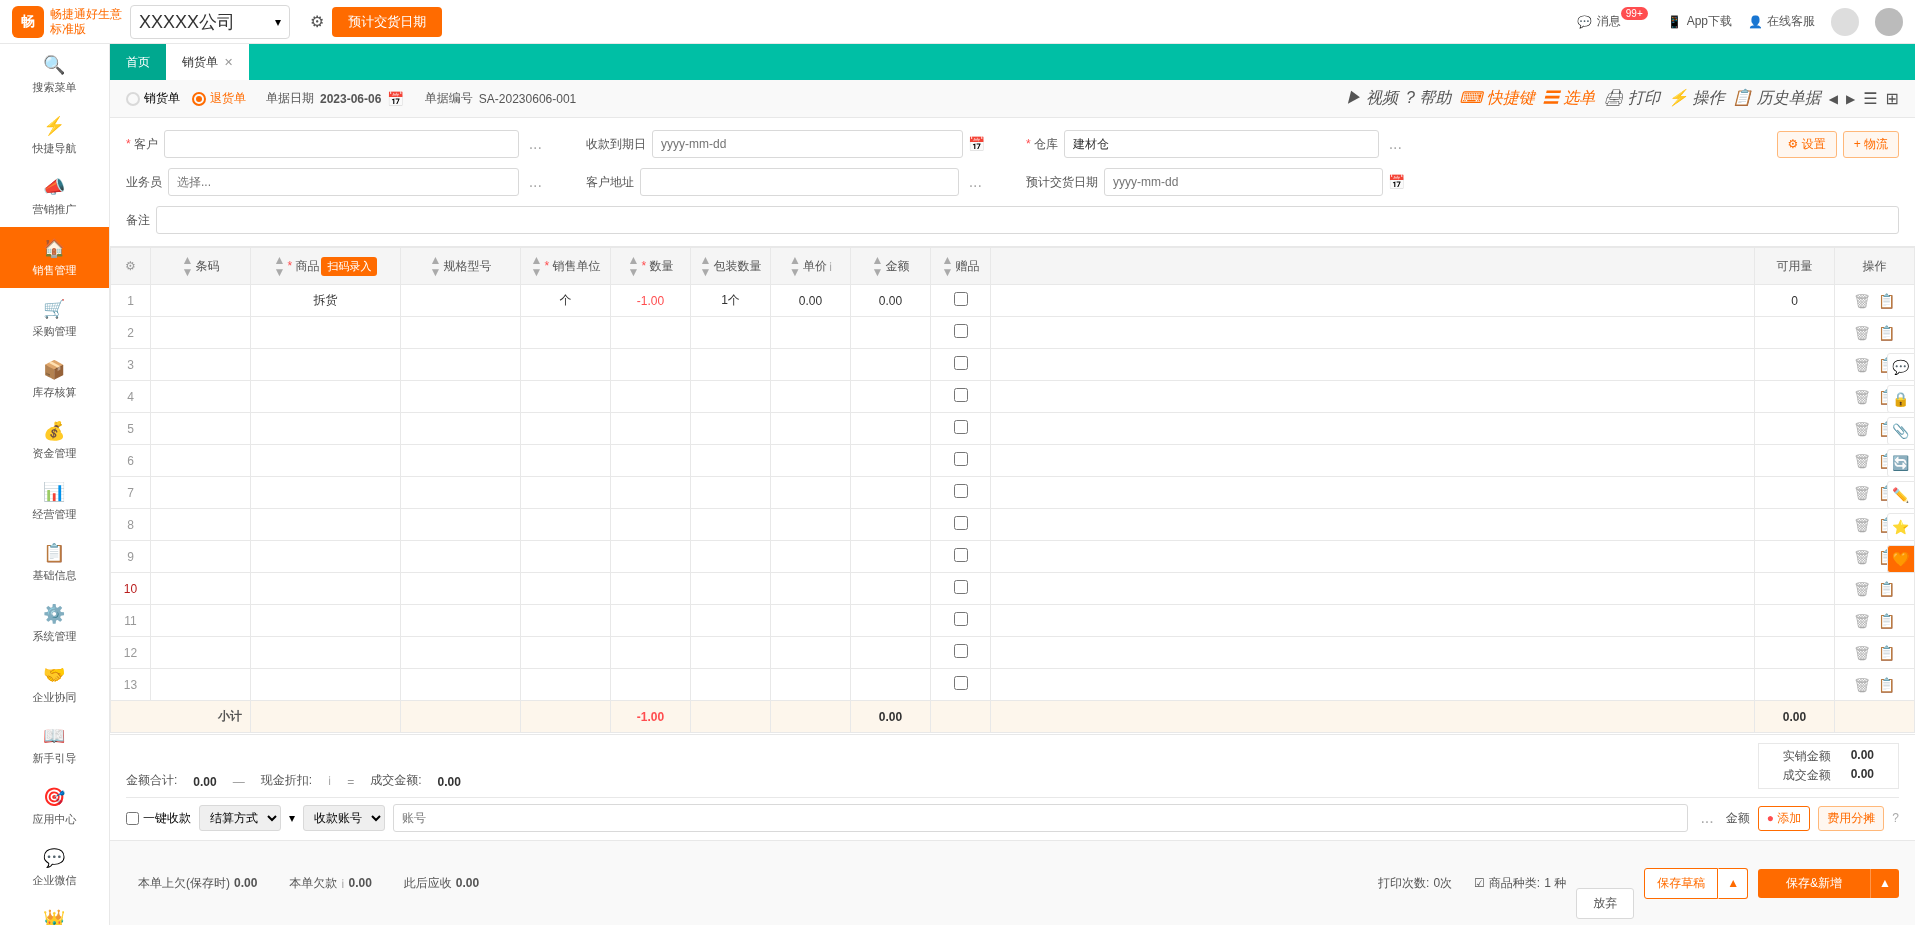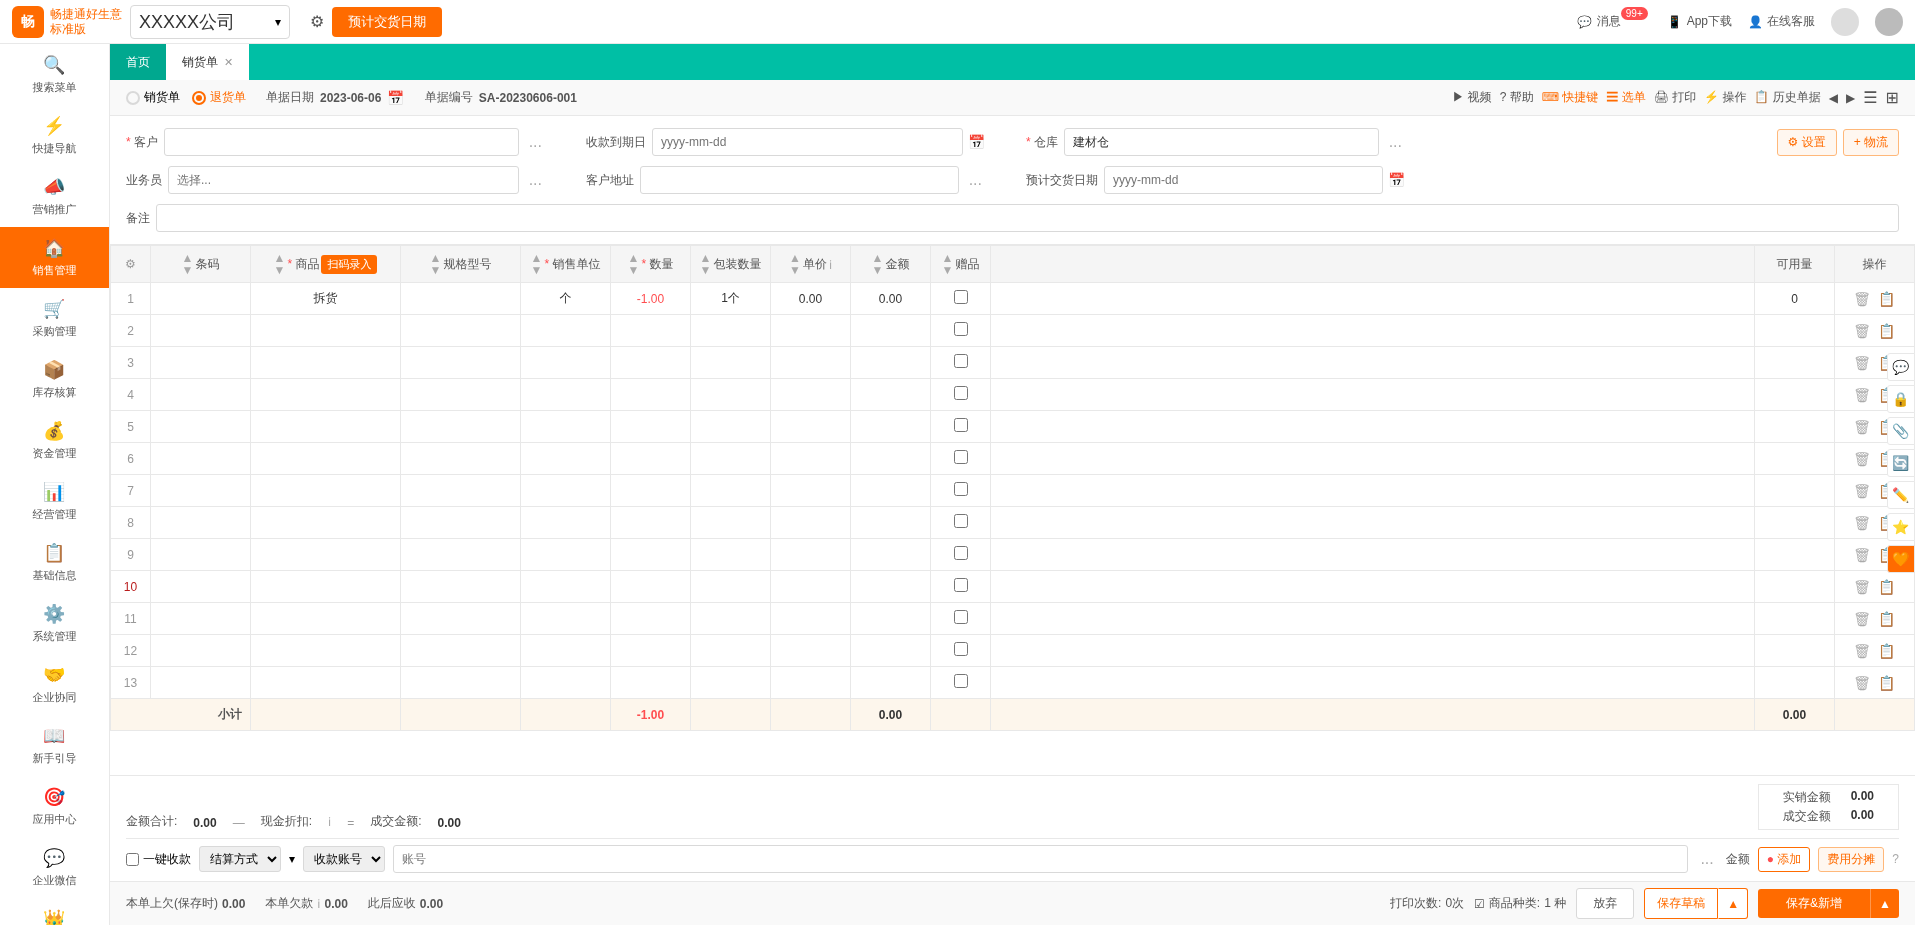--- a/index.html
+++ b/index.html
@@ -99,21 +99,21 @@
     .radio-dot {
       width: 14px; height: 14px; border-radius: 50%; border: 2px solid #d9d9d9;
       display: flex; align-items: center; justify-content: center;
     }
     .radio-dot.checked { border-color: #ff6b00; }
     .radio-dot.checked::after {
       content: ''; width: 6px; height: 6px; background: #ff6b00; border-radius: 50%;
     }
     .form-field { display: flex; align-items: center; gap: 6px; color: #555; }
     .form-toolbar { margin-left: auto; display: flex; align-items: center; gap: 8px; }
-    .toolbar-btn { display: flex; align-items: center; gap: 3px; color: #555; cursor: pointer; font-size: 12px; }
+    .toolbar-btn { display: flex; align-items: center; gap: 3px; color: #555; cursor: pointer; font-size: 16px; font-style: italic; }
     .toolbar-btn-orange { color: #ff6b00; }
 
     
     .fields-container {
       padding: 12px 16px; display: flex; flex-direction: column; gap: 10px;
       flex-shrink: 0; border-bottom: 1px solid #e8e8e8;
     }
     .fields-row { display: flex; align-items: center; gap: 0; }
     .field-group {
       display: flex; align-items: center; gap: 6px; flex: 1;
@@ -197,25 +197,25 @@
       background: #fff7f0; color: #ff6b00; border: 1px solid #ffb87a;
       border-radius: 3px; padding: 3px 8px; cursor: pointer;
     }
     .help-icon { color: #aaa; cursor: pointer; }
 
     
     .status-bar {
       background: #f9f9f9; border-top: 1px solid #e8e8e8;
       padding: 6px 16px; display: flex; align-items: center; gap: 20px; flex-shrink: 0;
     }
-    .status-item { display: flex; align-items: center; gap: 4px; color: #555; }
+    .status-item { display: flex; align-items: center; gap: 4px; color: #555; margin-left: 12px; }
     .status-actions { margin-left: auto; display: flex; align-items: center; gap: 10px; }
     .btn-discard {
       background: #fff; color: #555; border: 1px solid #d9d9d9;
-      border-radius: 3px; padding: 6px 16px; cursor: pointer;
+      border-radius: 3px; padding: 6px 16px; cursor: pointer; margin-top: 41px;
     }
     .btn-save {
       background: #fff; color: #ff6b00; border: 1px solid #ff6b00;
       border-radius: 3px; padding: 6px 12px; cursor: pointer;
       display: flex; align-items: center; gap: 4px;
     }
     .btn-save-new {
       background: #ff6b00; color: #fff; border: none;
       border-radius: 3px; padding: 6px 28px; cursor: pointer;
       display: flex; align-items: center; gap: 4px;
@@ -375,21 +375,21 @@
             <span style="color:#ff6b00;">退货单</span>
           </div>
         </div>
         <div class="form-field">
           <span class="field-label">单据日期</span>
           <span style="font-weight:bold;">2023-06-06</span>
           <span class="field-cal">📅</span>
         </div>
         <div class="form-field">
           <span class="field-label">单据编号</span>
-          <span style="font-weight:bold;">SA-20230606-001</span>
+          <span style="font-weight:normal;">SA-20230606-001</span>
         </div>
         <div class="form-toolbar">
           <span class="toolbar-btn">▶ 视频</span>
           <span class="toolbar-btn">? 帮助</span>
           <span class="toolbar-btn toolbar-btn-orange">⌨ 快捷键</span>
           <span class="toolbar-btn toolbar-btn-orange">☰ 选单</span>
           <span class="toolbar-btn">🖨 打印</span>
           <span class="toolbar-btn">⚡ 操作</span>
           <span class="toolbar-btn">📋 历史单据</span>
           <span style="cursor:pointer; color:#555;">◀</span>

